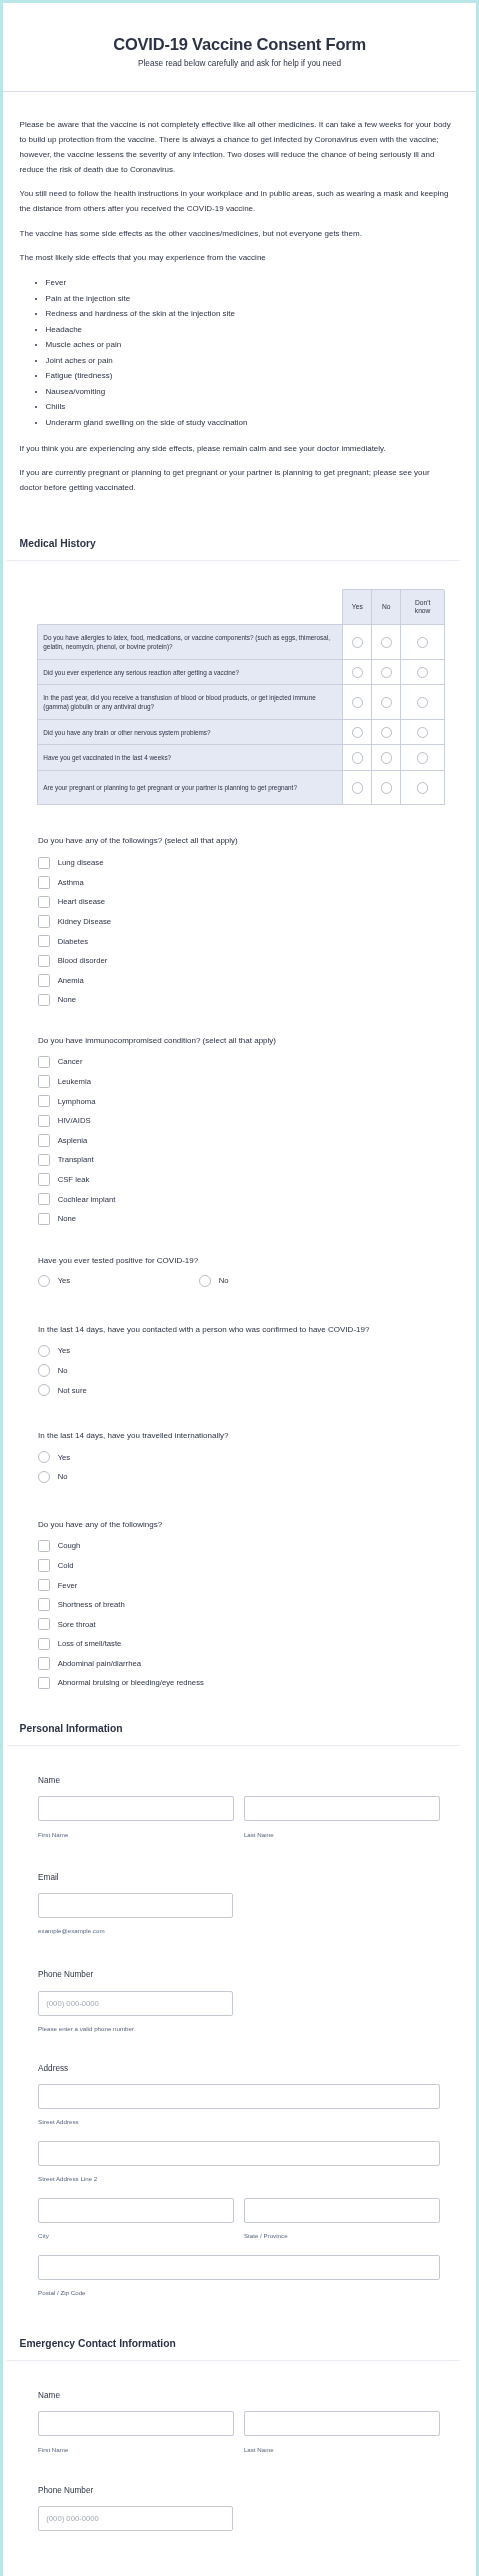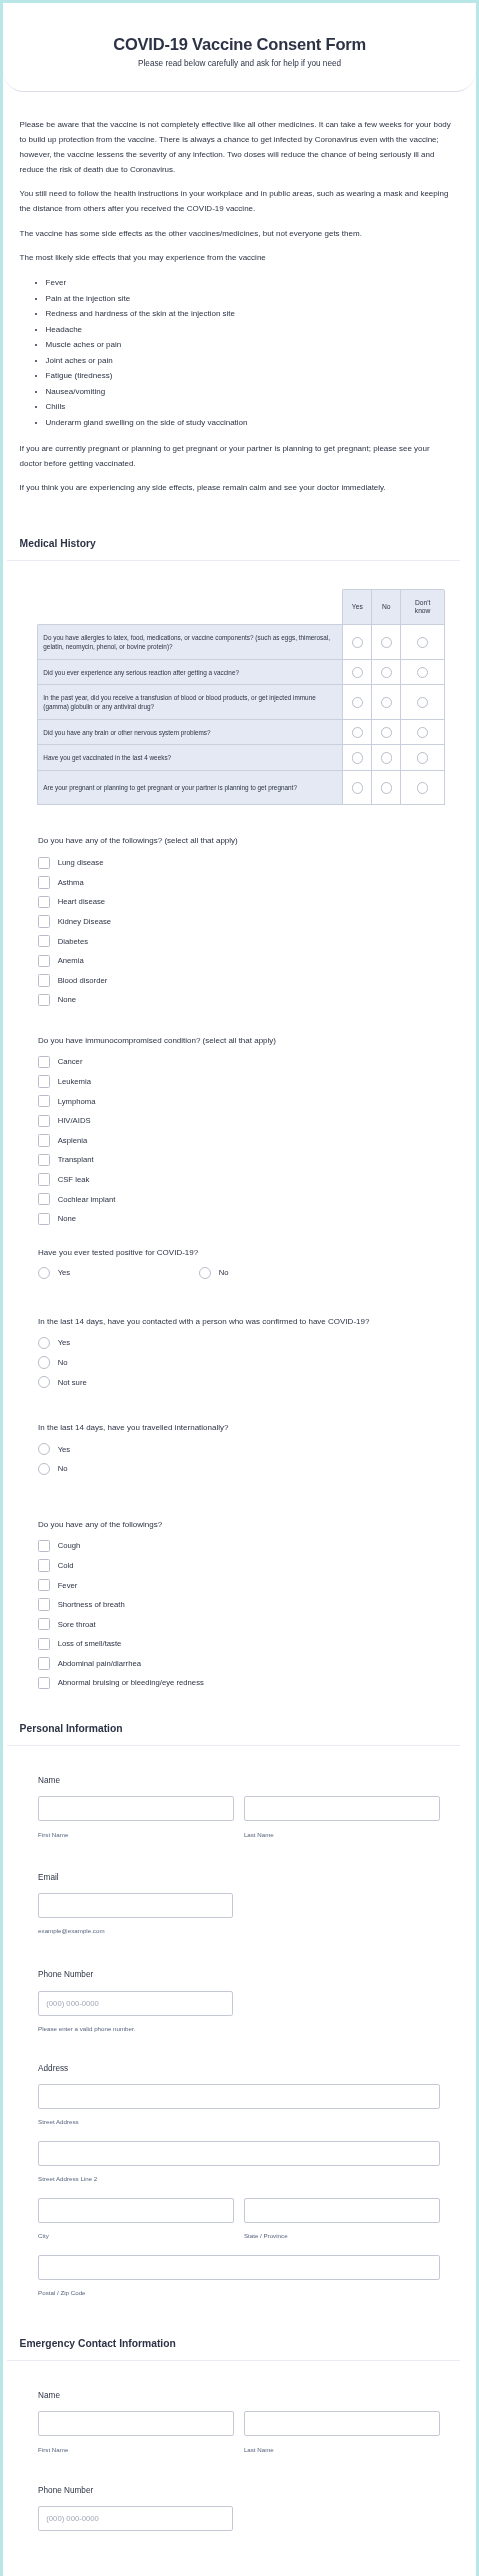--- a/index.html
+++ b/index.html
@@ -15,21 +15,20 @@
     width: 473px;
     min-height: 3291px;
     position: relative;
   }
   
   .form-header {
     height: 89px;
     border-bottom: 0.5px solid #dcdce6;
     text-align: center;
     padding-top: 32px;
-    border-radius: 21px;
   }
   .form-title { font-size: 16.5px; font-weight: bold; color: #2c3345; letter-spacing: -0.2px; }
   .form-subtitle { font-size: 8.2px; color: #2c3345; margin-top: 4.6px; }
 
   .section { padding: 0 16.5px 0 16.5px; }
   .intro { padding-top: 25px; font-size: 8px; line-height: 15px; color: #2c3345; }
   .intro p { margin-bottom: 9.3px; width: 433px; }
   .intro ul { margin: 10.3px 0 10.3px 0; padding-left: 26px; }
   .intro li { line-height: 15.5px; }
 
@@ -93,22 +92,22 @@
       <li>Pain at the injection site</li>
       <li>Redness and hardness of the skin at the injection site</li>
       <li>Headache</li>
       <li>Muscle aches or pain</li>
       <li>Joint aches or pain</li>
       <li>Fatigue (tiredness)</li>
       <li>Nausea/vomiting</li>
       <li>Chills</li>
       <li>Underarm gland swelling on the side of study vaccination</li>
     </ul>
+    <p>If you think you are experiencing any side effects, please remain calm and see your doctor immediately.</p>
     <p>If you are currently pregnant or planning to get pregnant or your partner is planning to get pregnant; please see your doctor before getting vaccinated.</p>
-    <p>If you think you are experiencing any side effects, please remain calm and see your doctor immediately.</p>
   </div>
 
   <div style="height:34px"></div>
   <div class="section-head">Medical History</div>
 
   <table class="matrix">
     <thead>
       <tr>
         <th class="blank"></th>
         <th class="first-col">Yes</th>
@@ -174,25 +173,25 @@
       <label class="opt">
           <span class="cbox"></span>
           <span>Kidney Disease</span>
         </label>
       <label class="opt">
           <span class="cbox"></span>
           <span>Diabetes</span>
         </label>
       <label class="opt">
           <span class="cbox"></span>
+          <span>Blood disorder</span>
+        </label>
+      <label class="opt">
+          <span class="cbox"></span>
           <span>Anemia</span>
-        </label>
-      <label class="opt">
-          <span class="cbox"></span>
-          <span>Blood disorder</span>
         </label>
       <label class="opt">
           <span class="cbox"></span>
           <span>None</span>
         </label>
     </div>
   </div>
 
   <div class="q-block" style="margin-top:25px">
     <div class="q-label">Do you have immunocompromised condition? (select all that apply)</div>
@@ -229,21 +228,21 @@
           <span class="cbox"></span>
           <span>Cochlear implant</span>
         </label>
       <label class="opt">
           <span class="cbox"></span>
           <span>None</span>
         </label>
     </div>
   </div>
 
-  <div class="q-block" style="margin-top:18px">
+  <div class="q-block" style="margin-top:26px">
     <div class="q-label">Have you ever tested positive for COVID-19?</div>
     <div class="opts-2col">
       <label class="opt">
           <span class="rcir"></span>
           <span>Yes</span>
         </label>
       <label class="opt">
           <span class="rcir"></span>
           <span>No</span>
         </label>
@@ -275,21 +274,21 @@
           <span class="rcir"></span>
           <span>Yes</span>
         </label>
       <label class="opt">
           <span class="rcir"></span>
           <span>No</span>
         </label>
     </div>
   </div>
 
-  <div class="q-block" style="margin-top:40px">
+  <div class="q-block" style="margin-top:32px">
     <div class="q-label">Do you have any of the followings?</div>
     <div class="opts">
       <label class="opt">
           <span class="cbox"></span>
           <span>Cough</span>
         </label>
       <label class="opt">
           <span class="cbox"></span>
           <span>Cold</span>
         </label>

